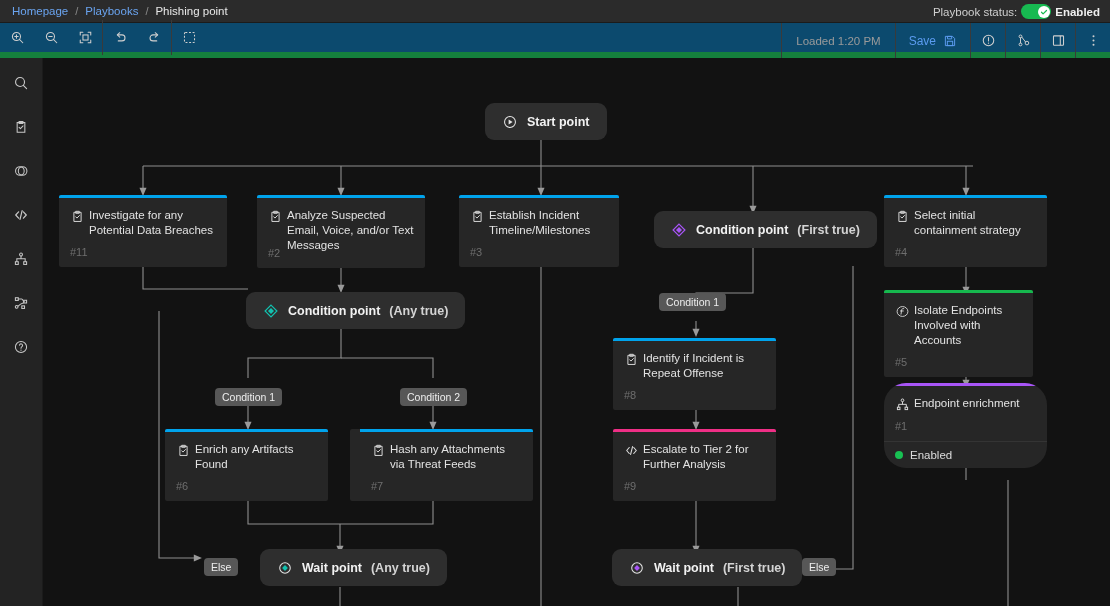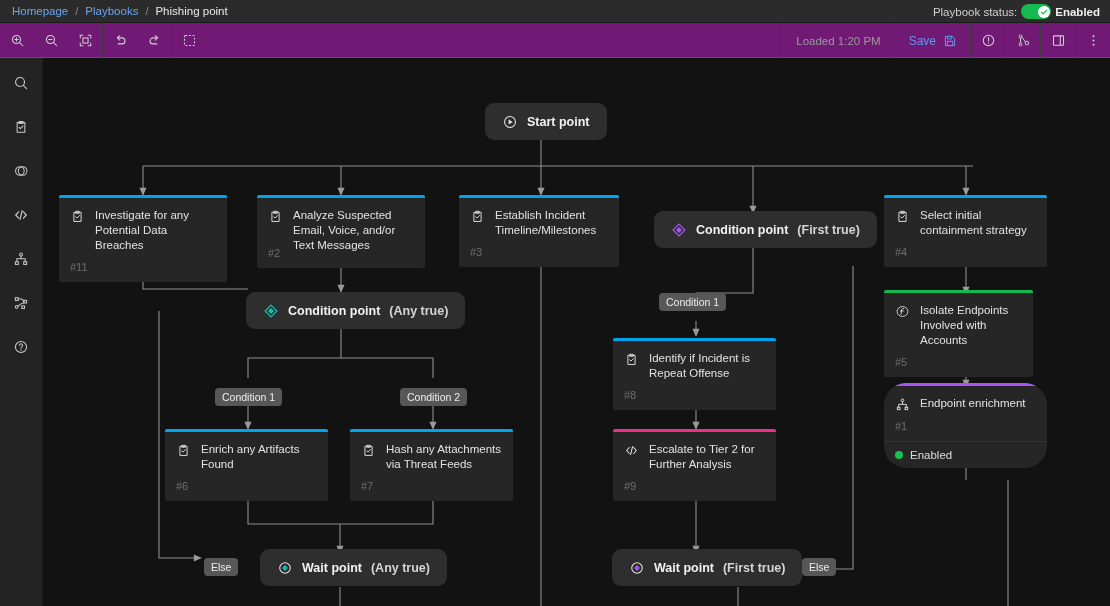--- a/index.html
+++ b/index.html
@@ -37,24 +37,24 @@
     position: absolute; right: 1.5px; top: 1.5px;
     width: 12px; height: 12px; border-radius: 50%;
     background: #fff; display: flex; align-items: center; justify-content: center;
   }
   .toggle .knob svg { width: 8px; height: 8px; }
   .status-value { color: #f0f0f0; font-weight: bold; }
 
   
   .toolbar {
     height: 35px;
-    background: #701a75;
+    background: #0c4a6e;
     display: flex;
     align-items: center;
-    border-bottom: 1px solid #15803d;
+    border-bottom: 6px solid #15803d;
     position: relative;
   }
   .tb-group { display: flex; align-items: center; height: 35px; }
   .tb-btn {
     width: 34px; height: 35px;
     display: flex; align-items: center; justify-content: center;
     color: #cfcfcf;
   }
   .tb-btn svg { width: 15px; height: 15px; }
   .tb-div { width: 1px; height: 35px; background: #3a3a3a; }
@@ -97,21 +97,21 @@
   }
 
   
   .node {
     position: absolute;
     background: #262626;
     border-radius: 2px;
     overflow: hidden;
   }
   .node .bar { height: 3px; width: 100%; }
-  .node .body { padding: 10px 11px 2px 11px; display: flex; gap: 9px; }
+  .node .body { padding: 10px 11px 2px 11px; display: flex; gap: 3px; }
   .node .nicon { color: #dadada; flex: 0 0 16px; padding-top: 1px; }
   .node .nicon svg { width: 15px; height: 15px; display: block; }
   .node .ntitle {
     color: #e2e2e2; font-size: 11.5px; line-height: 15px;
   }
   .node .nid {
     color: #6e6e6e; font-size: 11px; padding: 6px 11px 9px 11px;
   }
   .node .nfoot {
     border-top: 1px solid #343434;
@@ -493,21 +493,21 @@
               <path d="M5.2 4.4h9.6v12.2H5.2z"></path>
               <path d="M7.6 3.1h4.8v2.6H7.6z"></path>
               <path d="M7.6 10.4l1.7 1.7 3.3-3.4" stroke-linecap="round" stroke-linejoin="round"></path>
             </svg>
         </span>
         <span class="ntitle">Enrich any Artifacts Found</span>
       </div>
       <div class="nid">#6</div>
     </div>
 
-    <div class="node" style="left:307px; top:371px; width:163px;">
+    <div class="node" style="left:307px; top:371px; width:183px;padding-left:10px;">
       <div class="bar" style="background:#00a3ec"></div>
       <div class="body">
         <span class="nicon">
           <svg viewBox="0 0 20 20" fill="none" stroke="currentColor" stroke-width="1.3">
               <path d="M5.2 4.4h9.6v12.2H5.2z"></path>
               <path d="M7.6 3.1h4.8v2.6H7.6z"></path>
               <path d="M7.6 10.4l1.7 1.7 3.3-3.4" stroke-linecap="round" stroke-linejoin="round"></path>
             </svg>
         </span>
         <span class="ntitle">Hash any Attachments via Threat Feeds</span>

